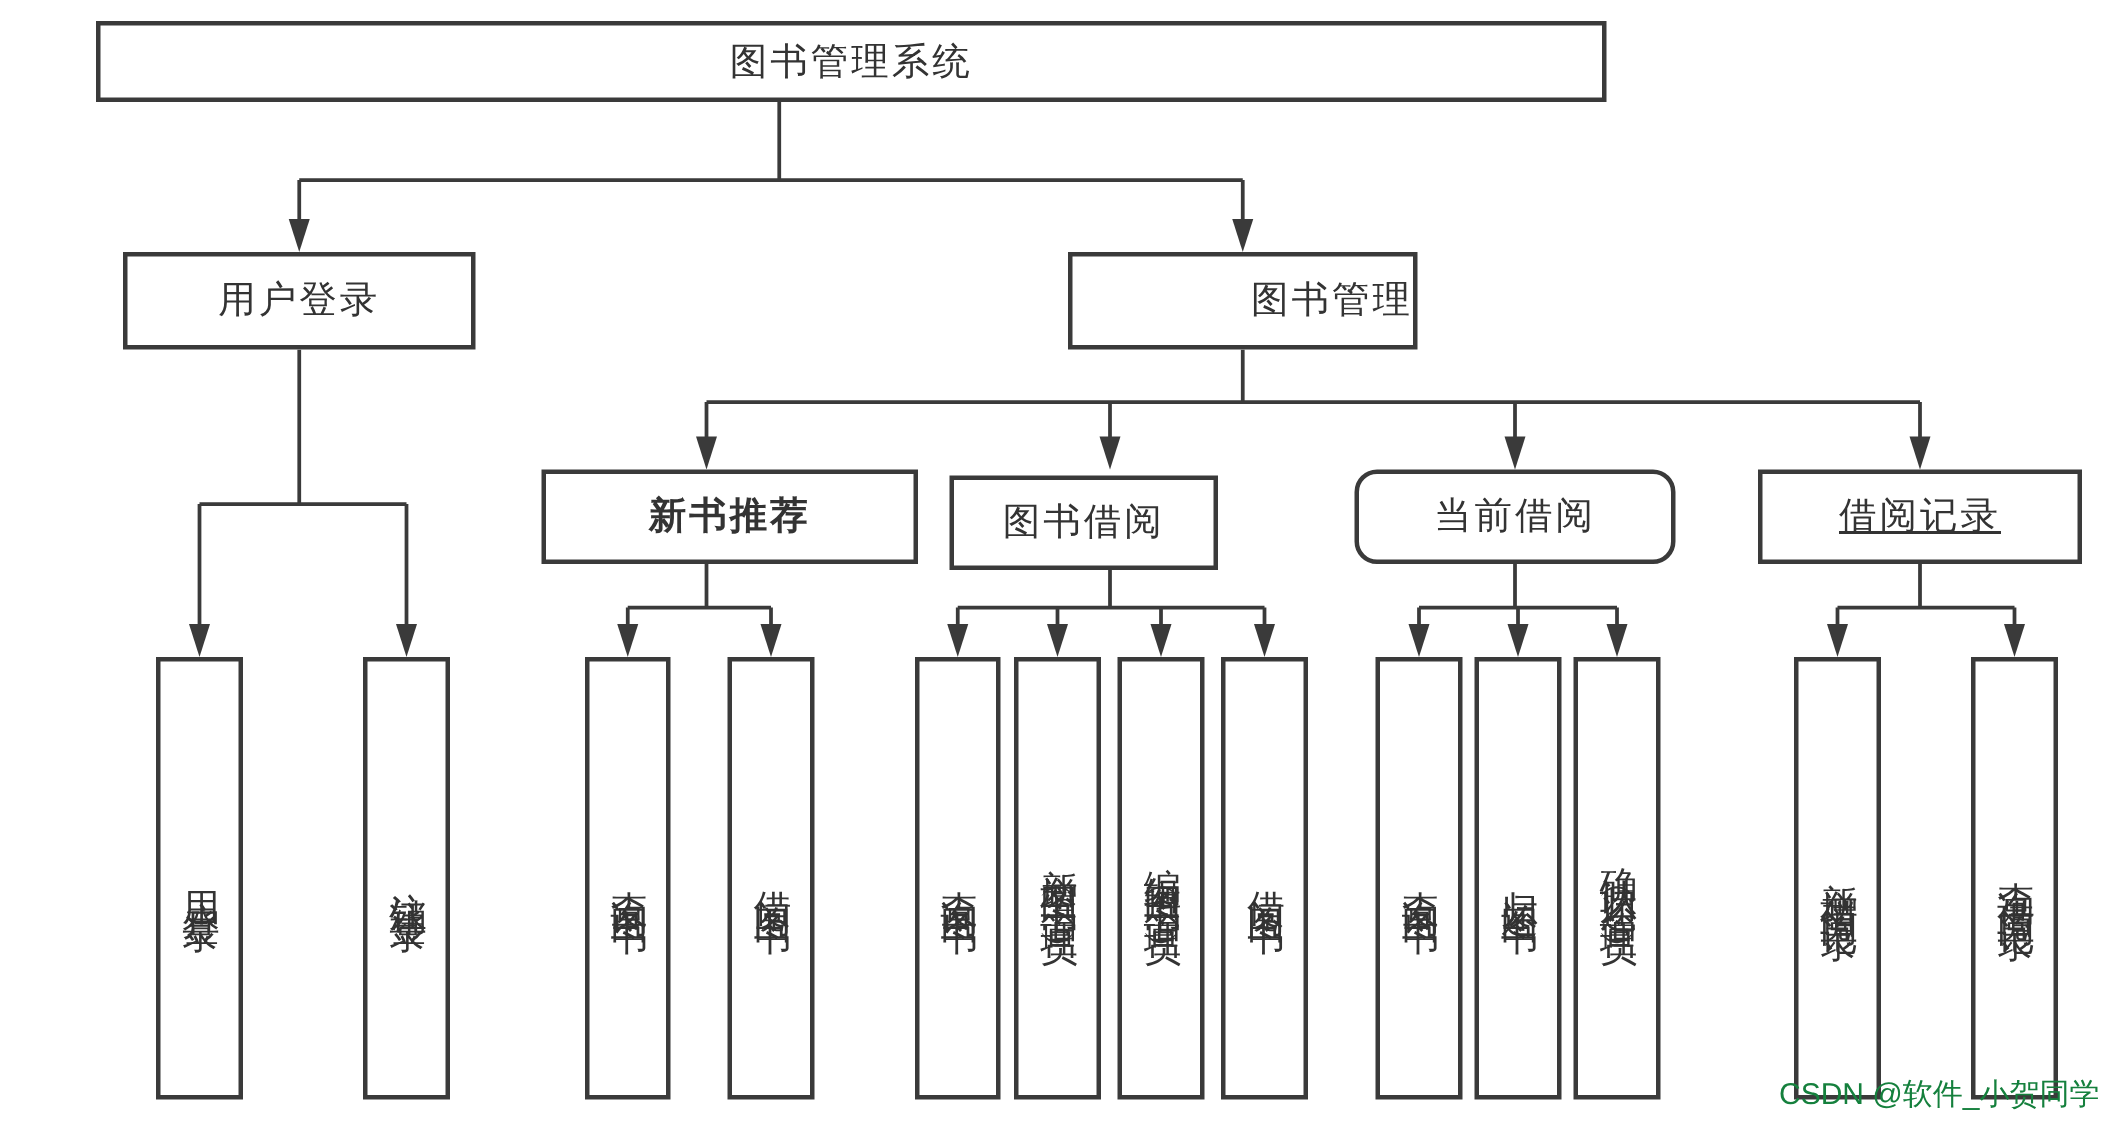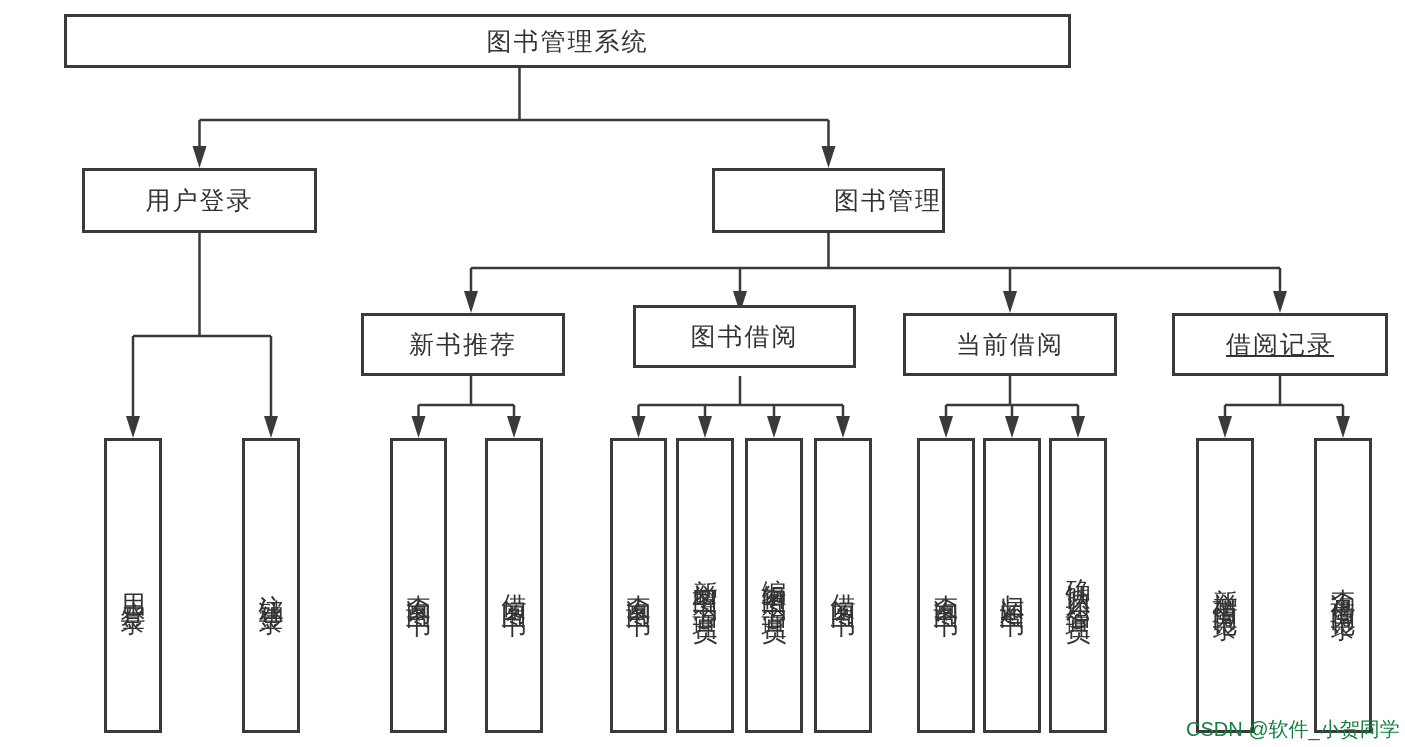--- a/index.html
+++ b/index.html
@@ -101,27 +101,27 @@
     <span class="hlabel">图书管理系统</span>
   </div>
 
   <div class="node" style="left:82px; top:168px; width:235px; height:65px;">
     <span class="hlabel">用户登录</span>
   </div>
   <div class="node" style="left:712px; top:168px; width:233px; height:65px;justify-content:flex-end;">
     <span class="hlabel">图书管理</span>
   </div>
 
-  <div class="node" style="left:361px; top:313px; width:204px; height:63px;">
+  <div class="node" style="left:361px; top:313px; width:251px; height:63px;font-weight:bold;">
     <span class="hlabel">新书推荐</span>
   </div>
-  <div class="node" style="left:633px; top:305px; width:223px; height:63px;">
+  <div class="node" style="left:633px; top:317px; width:179px; height:63px;">
     <span class="hlabel">图书借阅</span>
   </div>
-  <div class="node" style="left:903px; top:313px; width:214px; height:63px;">
+  <div class="node" style="left:903px; top:313px; width:214px; height:63px;border-radius:15px;">
     <span class="hlabel">当前借阅</span>
   </div>
   <div class="node" style="left:1172px; top:313px; width:216px; height:63px;text-decoration:underline;">
     <span class="hlabel">借阅记录</span>
   </div>
 
   <div class="node" style="left:104px; top:438px; width:58px; height:295px;">
     <span class="vlabel">用户登录</span>
   </div>
   <div class="node" style="left:242px; top:438px; width:58px; height:295px;">

